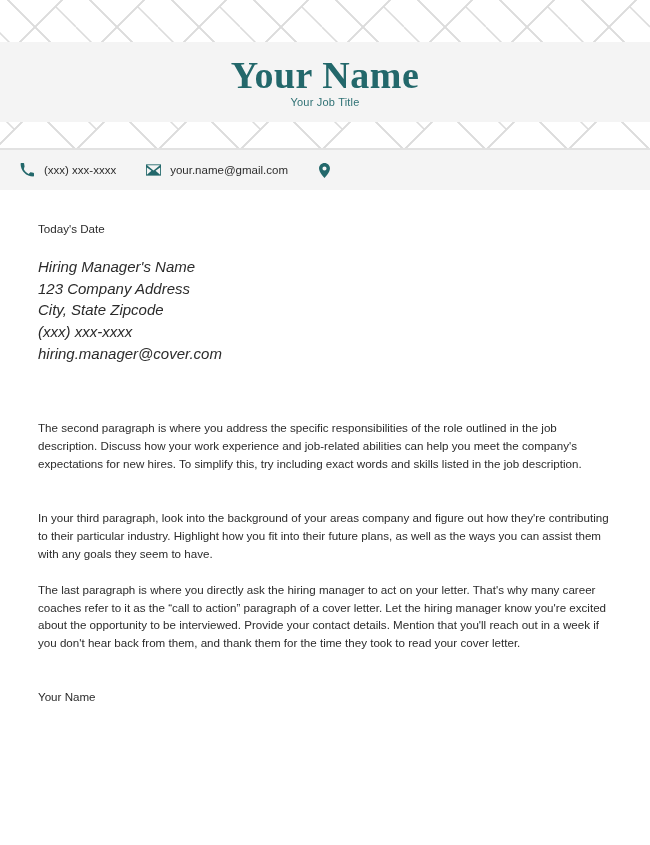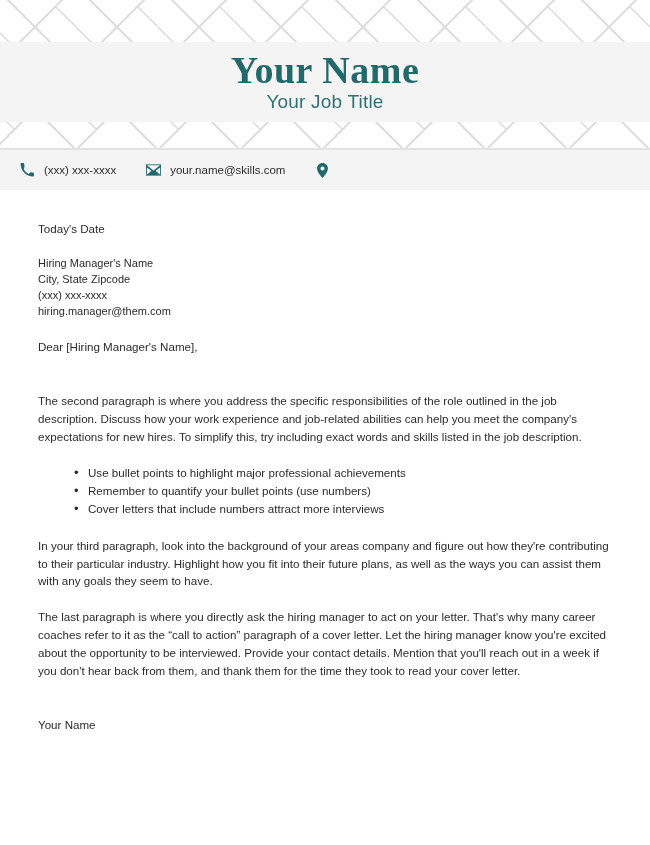--- a/index.html
+++ b/index.html
@@ -47,21 +47,21 @@
     font-size: 38px;
     font-weight: bold;
     color: #23686b;
     letter-spacing: 0.5px;
     line-height: 1.05;
     margin: 0;
     padding: 0;
   }
   .job-title {
     font-family: "Liberation Sans", sans-serif;
-    font-size: 19px;
+    font-size: 11px;
     color: #2f7174;
     letter-spacing: 0.2px;
   }
 
   .header-rule {
     width: 650px;
     height: 2px;
     background: #e2e2e2;
   }
 
@@ -101,23 +101,24 @@
     width: 650px;
   }
   .letter p {
     margin: 0;
     font-size: 11.6px;
     line-height: 1.55;
     color: #2b2b2b;
   }
   .block-gap { height: 18px; }
   .addr-line {
-    font-size: 11px;
+    font-size: 15px;
     line-height: 1.45;
     color: #2b2b2b;
+    font-style: italic;
   }
   ul.bullets {
     margin: 0;
     padding: 0 0 0 36px;
     list-style: none;
   }
   ul.bullets li {
     font-size: 11.6px;
     line-height: 1.58;
     color: #2b2b2b;
@@ -179,21 +180,21 @@
   <div class="gap-a"></div>
 
   <div class="contact-item">
     <span class="ico">
       <svg width="15" height="12" viewBox="0 0 24 18" xmlns="http://www.w3.org/2000/svg">
         <path fill="#23686b" d="M0 0h24v18H0z"></path>
         <path fill="#f4f4f4" d="M1.6 1.4h20.8L12 9.6 1.6 1.4z"></path>
         <path fill="#f4f4f4" d="M1.4 16.6l7.3-6.3-7.3-5.5v11.8zM22.6 16.6V4.8l-7.3 5.5 7.3 6.3z"></path>
       </svg>
     </span>
-    <span>your.name@skills.com</span>
+    <span>your.name@gmail.com</span>
   </div>
 
   <div class="gap-b"></div>
 
   <div class="contact-item">
     <span class="ico">
       <svg width="11" height="15" viewBox="0 0 16 22" xmlns="http://www.w3.org/2000/svg">
         <path fill="#23686b" d="M8 0C3.6 0 0 3.6 0 8c0 5.8 8 14 8 14s8-8.2 8-14c0-4.4-3.6-8-8-8zm0 11a3 3 0 110-6 3 3 0 010 6z"></path>
       </svg>
     </span>
@@ -202,43 +203,38 @@
 </div>
 
 <div class="letter">
 
   <p>Today's Date</p>
 
   <div class="block-gap"></div>
 
   <div>
     <div class="addr-line">Hiring Manager's Name</div>
+    <div class="addr-line">123 Company Address</div>
     <div class="addr-line">City, State Zipcode</div>
     <div class="addr-line">(xxx) xxx-xxxx</div>
-    <div class="addr-line">hiring.manager@them.com</div>
-  </div>
-
-  <div class="block-gap"></div>
-
-  <p>Dear [Hiring Manager's Name],</p>
+    <div class="addr-line">hiring.manager@cover.com</div>
+  </div>
+
+  <div class="block-gap"></div>
+
 
   <div class="block-gap"></div>
 
 
   <div class="block-gap"></div>
 
   <p>The second paragraph is where you address the specific responsibilities of the role outlined in the job description. Discuss how your work experience and job-related abilities can help you meet the company's expectations for new hires. To simplify this, try including exact words and skills listed in the job description.</p>
 
   <div class="block-gap"></div>
 
-  <ul class="bullets">
-    <li>Use bullet points to highlight major professional achievements</li>
-    <li>Remember to quantify your bullet points (use numbers)</li>
-    <li>Cover letters that include numbers attract more interviews</li>
-  </ul>
 
   <div class="block-gap"></div>
 
   <p>In your third paragraph, look into the background of your areas company and figure out how they're contributing to their particular industry. Highlight how you fit into their future plans, as well as the ways you can assist them with any goals they seem to have.</p>
 
   <div class="block-gap"></div>
 
   <p>The last paragraph is where you directly ask the hiring manager to act on your letter. That's why many career coaches refer to it as the “call to action” paragraph of a cover letter. Let the hiring manager know you're excited about the opportunity to be interviewed. Provide your contact details. Mention that you'll reach out in a week if you don't hear back from them, and thank them for the time they took to read your cover letter.</p>
 
   <div class="block-gap"></div>

